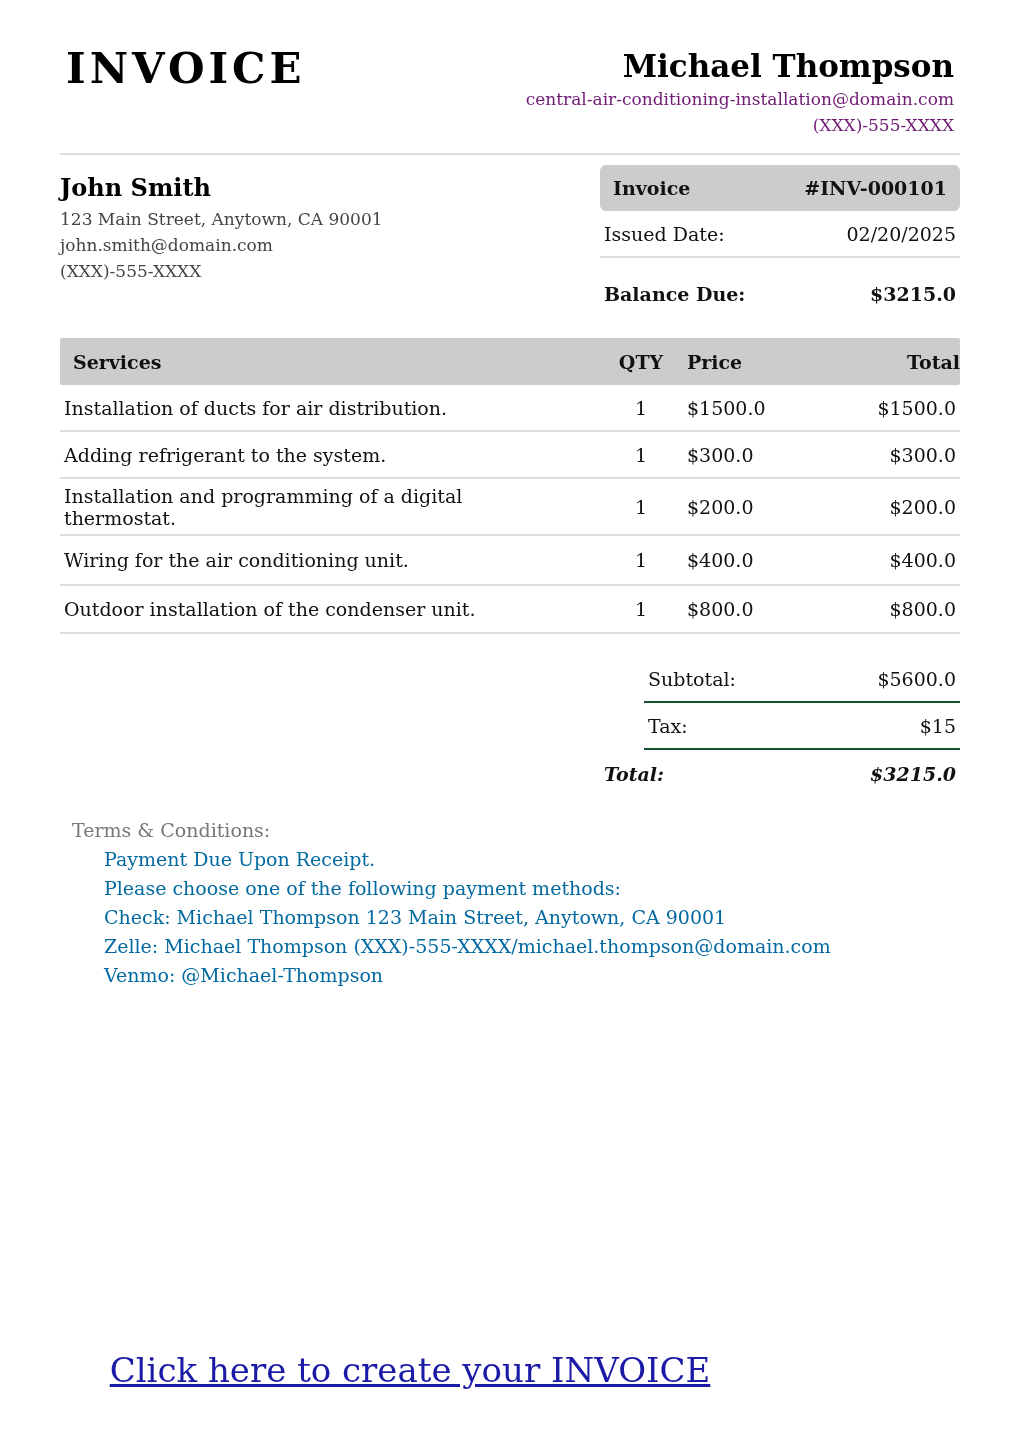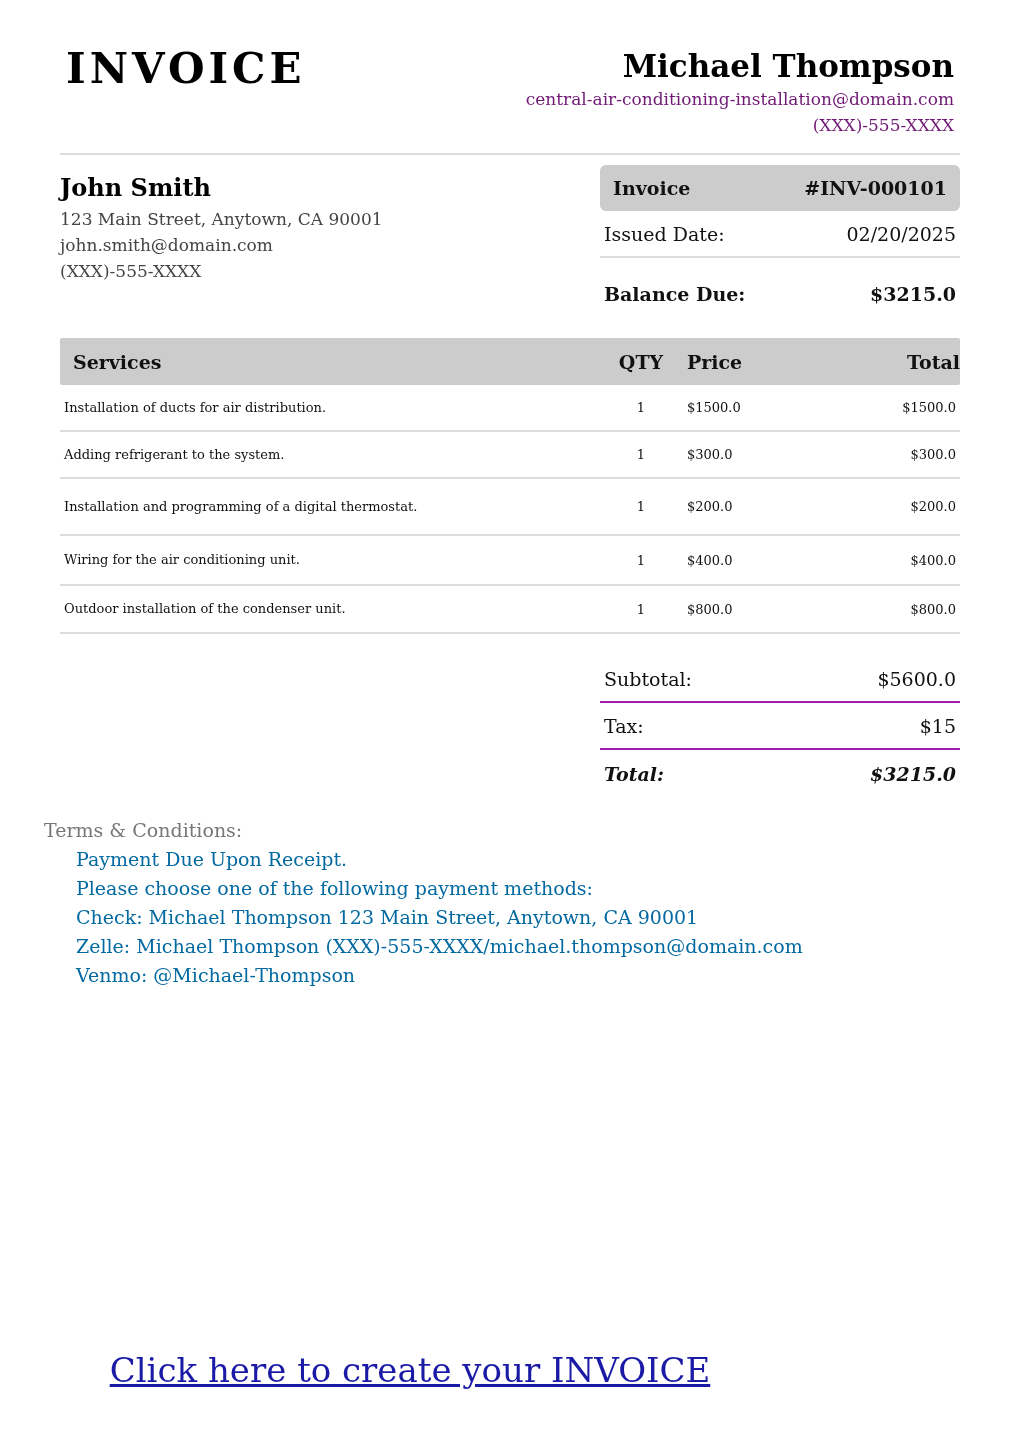--- a/index.html
+++ b/index.html
@@ -37,38 +37,38 @@
     .meta-row.bordered { border-bottom: 2px solid #dcdcdc; }
     .meta-row.bold { font-weight: bold; align-items: flex-end; }
 
     .table { left: 60px; top: 338px; width: 900px; }
     .thead {
       background: #cccccc; border-radius: 2px; height: 47px;
       display: flex; align-items: center; font-weight: bold; font-size: 19px; color: #111;
     }
     .trow {
       display: flex; align-items: center; border-bottom: 2px solid #dcdcdc;
-      font-size: 13px; color: #111; box-sizing: border-box;
+      font-size: 19px; color: #111; box-sizing: border-box;
     }
     .c-svc { width: 548px; padding-left: 13px; box-sizing: border-box; }
     .trow .c-svc { padding-left: 4px; line-height: 22px; }
     .c-qty { width: 66px; text-align: center; }
     .c-price { width: 140px; padding-left: 13px; box-sizing: border-box; }
     .c-total { flex: 1; text-align: right; padding-right: 0; box-sizing: border-box; }
     .trow .c-total { padding-right: 4px; }
 
     .totals { left: 600px; top: 656px; width: 360px; }
     .tot-row {
       display: flex; justify-content: space-between; align-items: center;
       height: 47px; padding: 0 4px; font-size: 19px; color: #111; box-sizing: border-box;
     }
-    .tot-row.bordered { border-bottom: 2px solid #a21caf; }
+    .tot-row.bordered { border-bottom: 2px solid #14532d; margin-left: 44px; }
     .tot-row.bold { font-weight: bold; font-style: italic; }
 
-    .terms { left: 44px; top: 815px; }
+    .terms { left: 72px; top: 815px; }
     .terms-label { font-size: 19px; color: #777; line-height: 30px; }
     .terms-line { font-size: 19px; color: #0369a1; line-height: 29px; margin-left: 32px; }
 
     .cta {
       left: 0; width: 820px; top: 1350px; text-align: center;
     }
     .cta a {
       font-size: 34px; color: #1a1aa6; text-decoration: underline;
     }
   </style>

